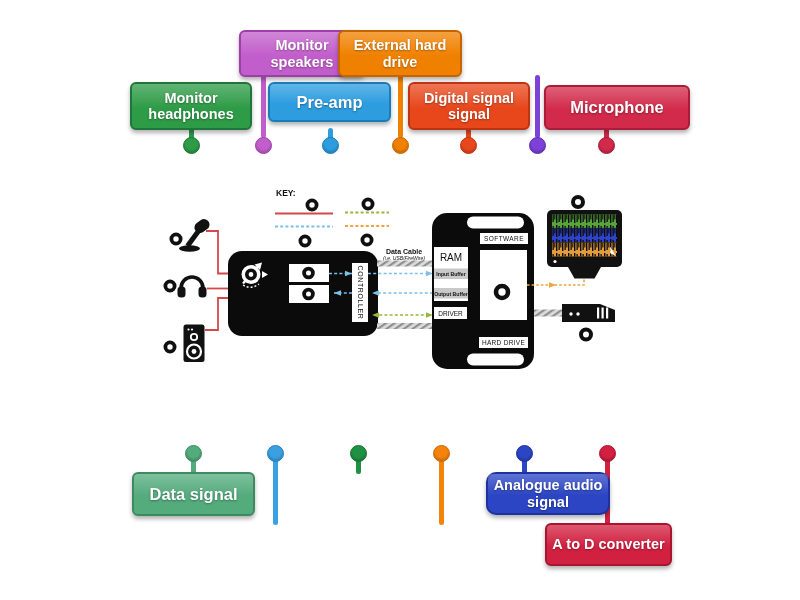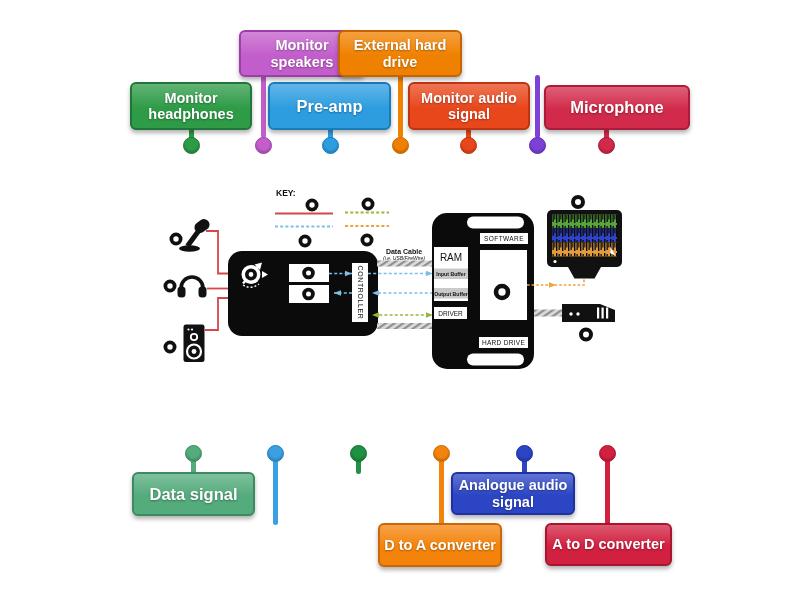--- a/index.html
+++ b/index.html
@@ -22,21 +22,21 @@
   .dot{position:absolute;width:17px;height:17px;border-radius:50%;border:1.5px solid;z-index:3;
        box-sizing:border-box;box-shadow:inset 0 -2px 2px rgba(0,0,0,.18);}
 
   
   .lbl-monitor-headphones{left:130px;top:82px;width:122px;height:48px;}
   .stem-monitor-headphones{left:188.5px;top:128px;height:18px;}
   .dot-monitor-headphones{left:182.5px;top:136.5px;}
   .lbl-monitor-speakers{left:200px;top:30px;width:126px;height:47px;margin-left:39px;}
   .stem-monitor-speakers{left:260.5px;top:75px;height:63px;}
   .dot-monitor-speakers{left:254.5px;top:136.5px;}
-  .lbl-pre-amp{left:268px;top:82px;width:123px;height:48px;}
+  .lbl-pre-amp{left:268px;top:82px;width:123px;height:40px;}
   .stem-pre-amp{left:327.5px;top:128px;height:18px;}
   .dot-pre-amp{left:321.5px;top:136.5px;}
   .lbl-external-hard-drive{left:338px;top:30px;width:124px;height:47px;}
   .stem-external-hard-drive{left:397.5px;top:75px;height:63px;}
   .dot-external-hard-drive{left:391.5px;top:136.5px;}
   .lbl-digital-audio-signal{left:408px;top:82px;width:122px;height:48px;}
   .stem-digital-audio-signal{left:465.5px;top:128px;height:18px;}
   .dot-digital-audio-signal{left:459.5px;top:136.5px;}
   .lbl-video-signal{left:475px;top:31px;width:125px;height:46px;}
   .stem-video-signal{left:534.5px;top:75px;height:63px;}
@@ -51,21 +51,21 @@
   .dot-data-signal{left:184.5px;top:444.5px;}
   .lbl-cpu{left:213px;top:523px;width:127px;height:44px;}
   .stem-cpu{left:272.5px;top:454px;height:71px;}
   .dot-cpu{left:266.5px;top:444.5px;}
   .lbl-display-monitor{left:297px;top:472px;width:125px;height:43px;}
   .stem-display-monitor{left:355.5px;top:454px;height:20px;}
   .dot-display-monitor{left:349.5px;top:444.5px;}
   .lbl-d-to-a-converter{left:378px;top:523px;width:124px;height:44px;}
   .stem-d-to-a-converter{left:438.5px;top:454px;height:71px;}
   .dot-d-to-a-converter{left:432.5px;top:444.5px;}
-  .lbl-analogue-audio-signal{left:451px;top:472px;width:124px;height:43px;}
+  .lbl-analogue-audio-signal{left:486px;top:472px;width:124px;height:43px;border-radius:10px;}
   .stem-analogue-audio-signal{left:521.5px;top:454px;height:20px;}
   .dot-analogue-audio-signal{left:515.5px;top:444.5px;}
   .lbl-a-to-d-converter{left:545px;top:523px;width:127px;height:43px;}
   .stem-a-to-d-converter{left:604.5px;top:454px;height:71px;}
   .dot-a-to-d-converter{left:598.5px;top:444.5px;}
 
   
   .diagram-svg{position:absolute;left:150px;top:178px;width:500px;height:200px;z-index:1;}
   .diagram-svg text{font-family:"Liberation Sans", sans-serif;fill:#111;}
   .spot{fill:#fff;stroke:#101010;}
@@ -301,32 +301,29 @@
   <div class="label lbl-monitor-speakers" style="background-color: rgb(194, 94, 203); border-color: rgb(156, 63, 168);">
       <span>Monitor speakers</span>
     </div>
   <div class="label fs-lg lbl-pre-amp" style="background-color: rgb(45, 157, 224); border-color: rgb(27, 124, 186);">
       <span>Pre-amp</span>
     </div>
   <div class="label lbl-external-hard-drive" style="background-color: rgb(240, 129, 0); border-color: rgb(198, 100, 0);">
       <span>External hard drive</span>
     </div>
   <div class="label lbl-digital-audio-signal" style="background-color: rgb(232, 71, 28); border-color: rgb(189, 52, 18);">
-      <span>Monitor audio signal</span>
+      <span>Digital signal signal</span>
     </div>
   <div class="label fs-lg lbl-microphone" style="background-color: rgb(210, 42, 74); border-color: rgb(170, 28, 57);">
       <span>Microphone</span>
     </div>
 
   <div class="label fs-lg lbl-data-signal" style="background-color: rgb(84, 171, 124); border-color: rgb(61, 138, 97);">
       <span>Data signal</span>
     </div>
-  <div class="label lbl-d-to-a-converter" style="background-color: rgb(244, 131, 11); border-color: rgb(202, 103, 8);">
-      <span>D to A converter</span>
-    </div>
   <div class="label lbl-analogue-audio-signal" style="background-color: rgb(43, 69, 196); border-color: rgb(29, 50, 160);">
       <span>Analogue audio signal</span>
     </div>
   <div class="label lbl-a-to-d-converter" style="background-color: rgb(210, 32, 64); border-color: rgb(168, 21, 49);">
       <span>A to D converter</span>
     </div>
 
 </div>
 
 </body></html>

